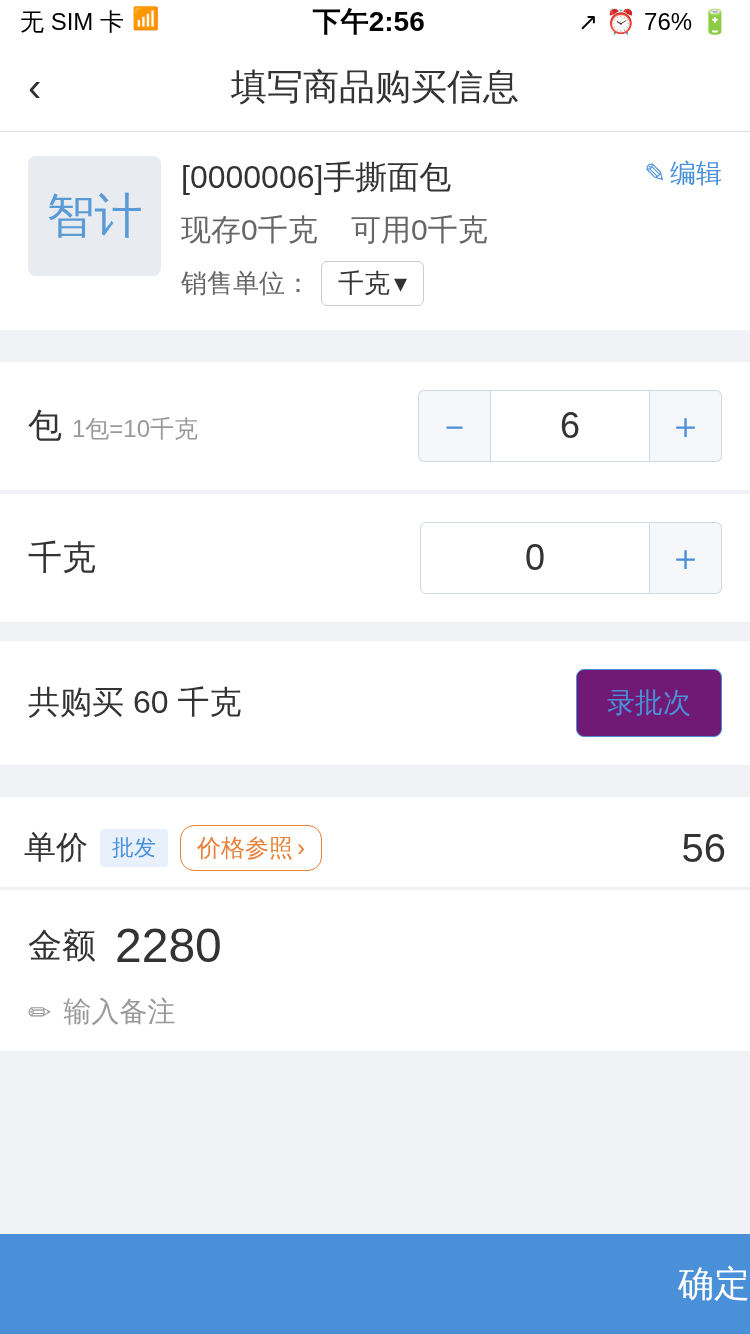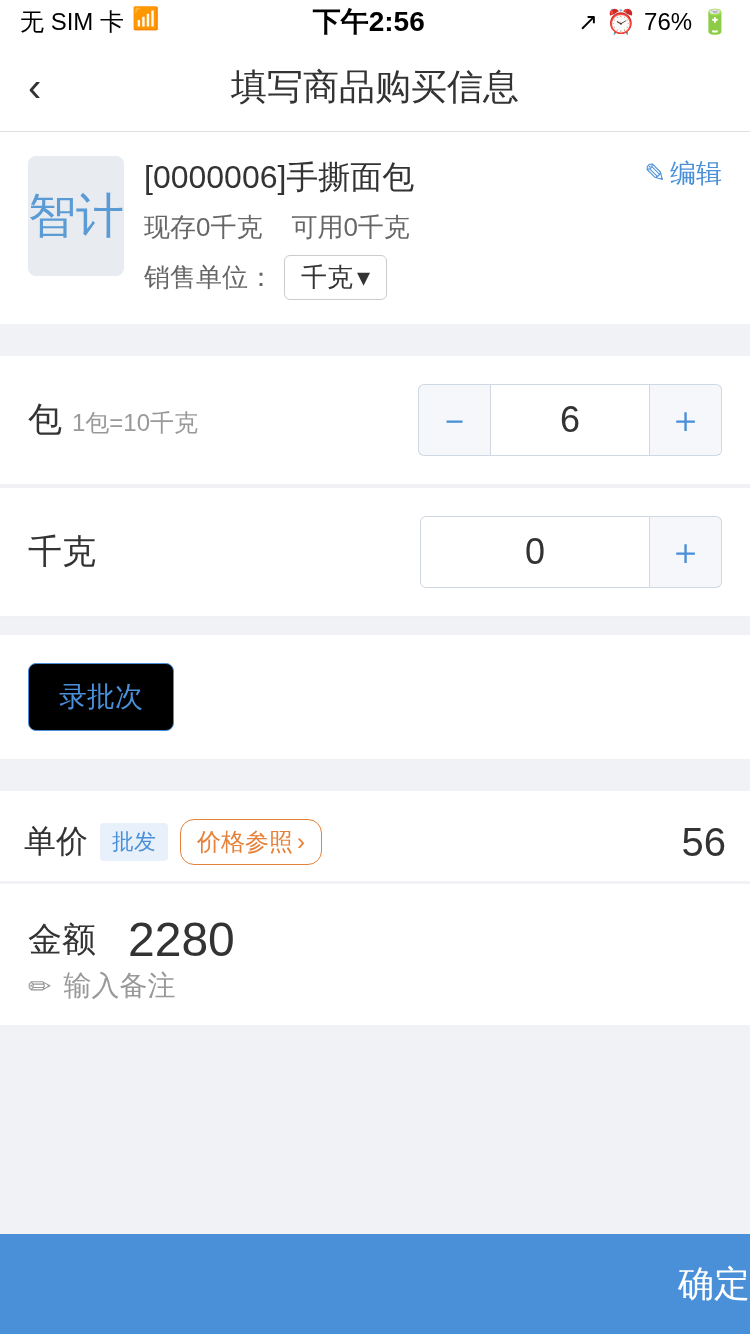--- a/index.html
+++ b/index.html
@@ -55,42 +55,42 @@
     
     .product-card {
       background: #fff;
       padding: 24px 28px;
       display: flex;
       align-items: flex-start;
       gap: 20px;
       margin-bottom: 16px;
     }
     .product-img {
-      width: 96px;
+      width: 133px;
       height: 120px;
       background: #e8ecf0;
       border-radius: 8px;
       display: flex;
       align-items: center;
       justify-content: center;
       flex-shrink: 0;
     }
     .product-img-logo {
       font-size: 48px;
       color: #5b9bd5;
     }
     .product-info { flex: 1; }
     .product-name {
       font-size: 32px;
       color: #333;
       font-weight: 500;
       margin-bottom: 10px;
     }
     .product-stock {
-      font-size: 26px;
+      font-size: 30px;
       color: #666;
       margin-bottom: 10px;
     }
     .product-unit-row {
       display: flex;
       align-items: center;
       gap: 10px;
       font-size: 26px;
       color: #666;
     }
@@ -214,21 +214,21 @@
     .summary-text {
       font-size: 32px;
       color: #333;
     }
     .record-btn {
       border: 1px solid #4a90d9;
       border-radius: 8px;
       padding: 14px 30px;
       font-size: 28px;
       color: #4a90d9;
-      background: #000000;
+      background: #701a75;
       cursor: pointer;
     }
 
     
     .price-section {
       background: #fff;
       padding: 28px 24px 16px;
       margin-bottom: 2px;
     }
     .price-row {
@@ -272,21 +272,22 @@
 
     
     .amount-section {
       background: #fff;
       padding: 28px 28px 20px;
       margin-bottom: 2px;
     }
     .amount-row {
       display: flex;
       align-items: center;
-      gap: 32px;
+      gap: 19px;
+      margin-bottom: 20px;
     }
     .amount-label {
       font-size: 34px;
       color: #333;
     }
     .amount-value {
       font-size: 48px;
       color: #333;
       font-weight: 500;
     }
@@ -402,20 +403,21 @@
   </div>
   <div class="kg-control">
     <input class="kg-input" value="0" style="">
     <button class="kg-plus">＋</button>
   </div>
 </div>
 
 <div class="divider-line"></div>
 
 <div class="summary-row">
+  <span class="summary-text">共购买 60 千克</span>
   <button class="record-btn">录批次</button>
 </div>
 
 <div class="divider-line"></div>
 
 <div class="price-section">
   <div class="price-row">
     <div class="price-label-group">
       <span class="price-label">单价</span>
       <span class="price-tag">批发</span>

